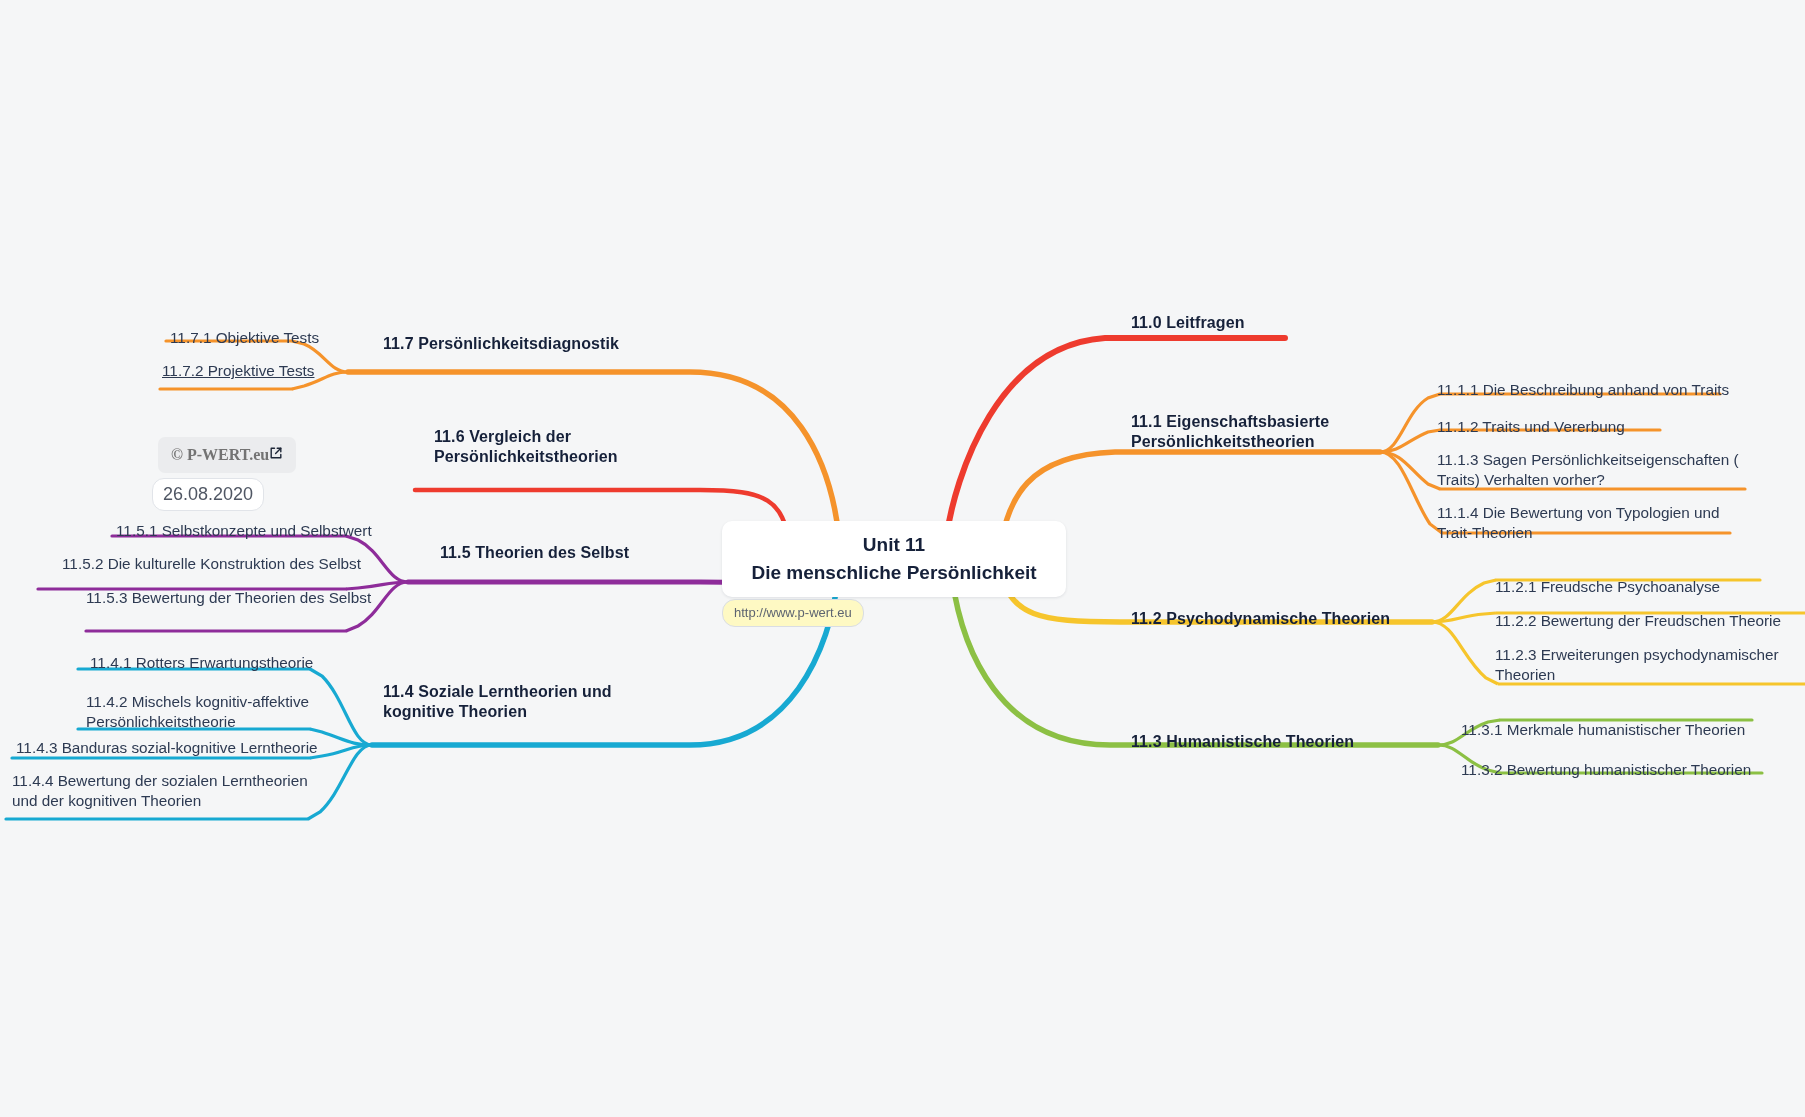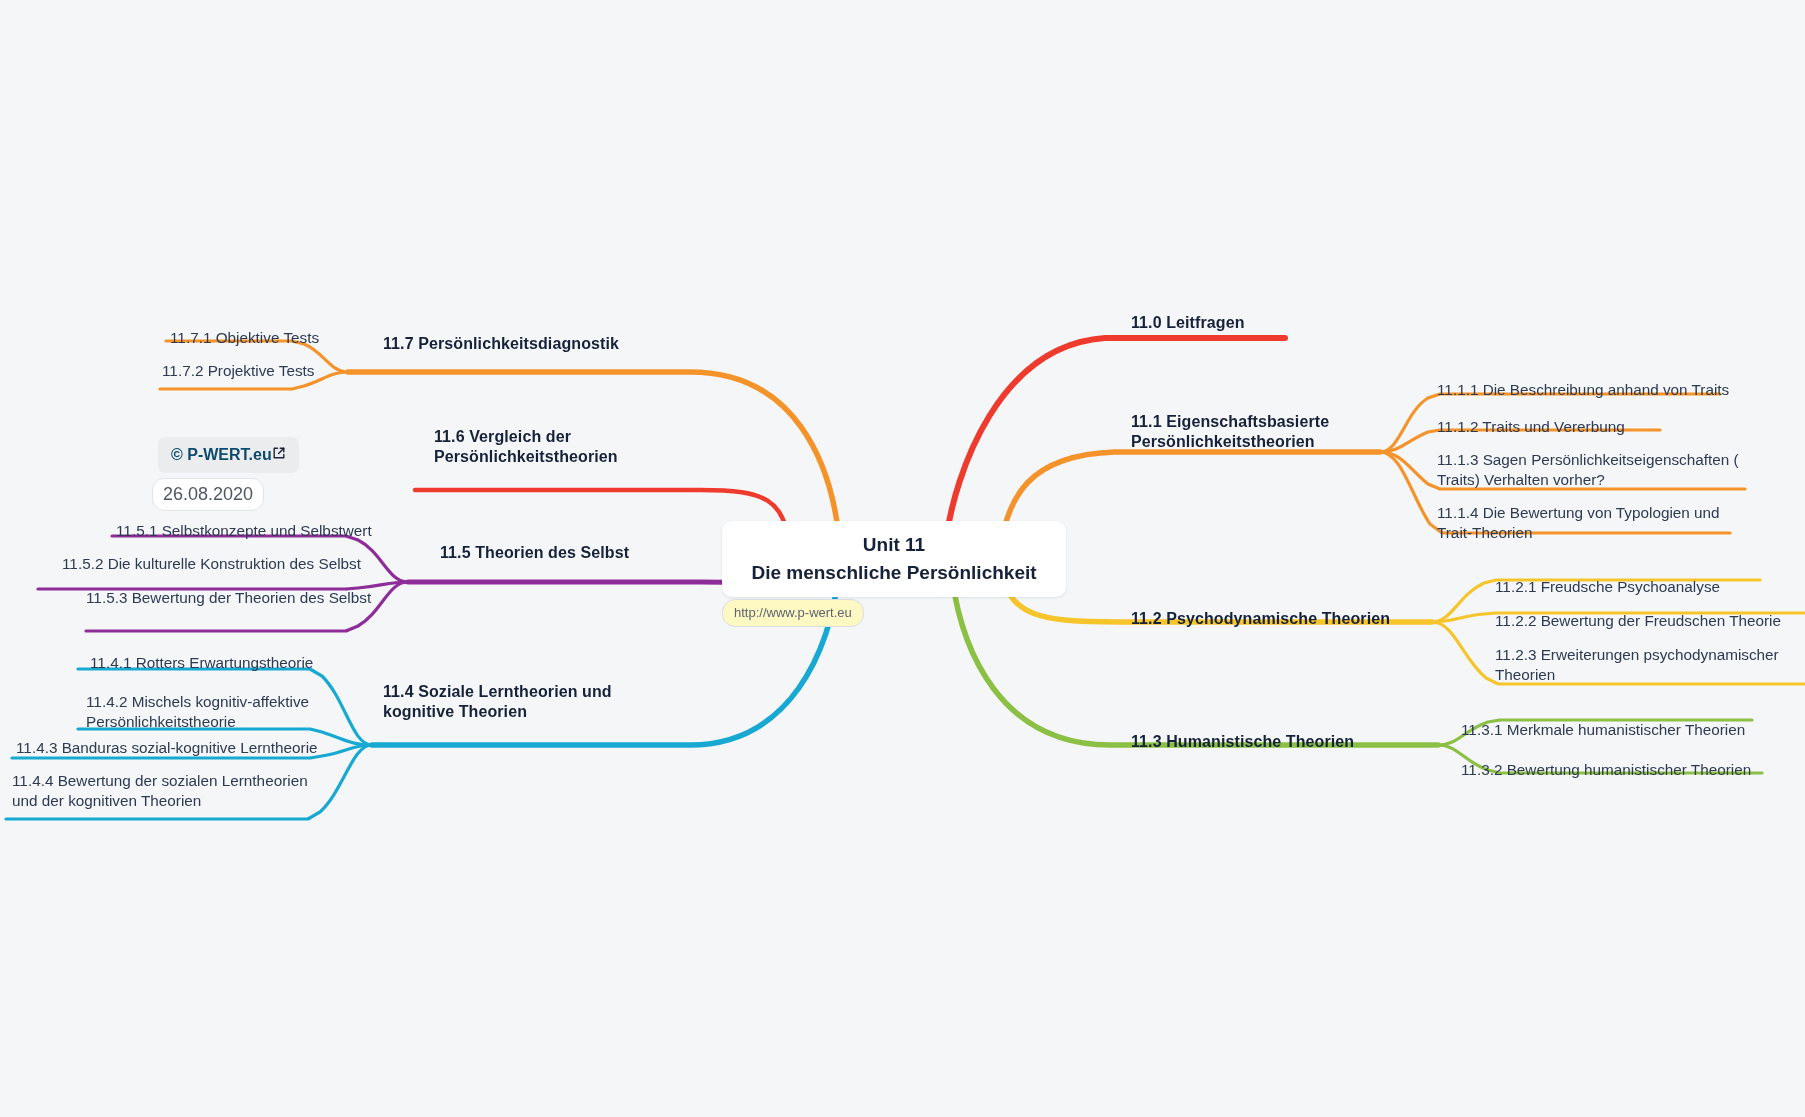--- a/index.html
+++ b/index.html
@@ -84,24 +84,25 @@
   }
 
   
   .badge {
     position: absolute;
     background: #ebecee;
     border-radius: 7px;
     padding: 9px 13px;
     display: flex;
     align-items: center;
-    color: #0c4a6e;
+    color: #737373;
     font-weight: bold;
     font-size: 16px;
     white-space: nowrap;
+    font-family: Liberation Serif, serif;
   }
   .badge .ext { display: block; }
   .datechip {
     position: absolute;
     background: #ffffff;
     border: 1px solid #e1e4e9;
     border-radius: 12px;
     color: #4f5663;
     font-size: 18px;
     line-height: 1;
@@ -221,21 +222,21 @@
 
   <div class="node main left" style="left:434px; top:427px; width:290px;">11.6 Vergleich der
 Persönlichkeitstheorien</div>
 
   <div class="node main left" style="left:440px; top:543px; width:290px;">11.5 Theorien des Selbst</div>
 
   <div class="node main left" style="left:383px; top:682px; width:300px;">11.4 Soziale Lerntheorien und
 kognitive Theorien</div>
 
   <div class="node leaf" style="left:170px; top:328px; width:260px;">11.7.1 Objektive Tests</div>
-  <div class="node leaf" style="left:162px; top:361px; width:260px;">11.7.2 Projektive Tests</div>
+  <div class="node leaf" style="left:162px; top:361px; width:260px;text-decoration:underline;">11.7.2 Projektive Tests</div>
 
   <div class="node leaf" style="left:116px; top:521px; width:280px;">11.5.1 Selbstkonzepte und Selbstwert</div>
   <div class="node leaf" style="left:62px; top:554px; width:310px;">11.5.2 Die kulturelle Konstruktion des Selbst</div>
   <div class="node leaf" style="left:86px; top:588px; width:300px;">11.5.3 Bewertung der Theorien des Selbst</div>
 
   <div class="node leaf" style="left:90px; top:653px; width:280px;">11.4.1 Rotters Erwartungstheorie</div>
   <div class="node leaf" style="left:86px; top:678px; width:270px;margin-top:14px;">11.4.2 Mischels kognitiv-affektive
 Persönlichkeitstheorie</div>
   <div class="node leaf" style="left:16px; top:738px; width:310px;">11.4.3 Banduras sozial-kognitive Lerntheorie</div>
   <div class="node leaf" style="left:12px; top:771px; width:300px;">11.4.4 Bewertung der sozialen Lerntheorien

